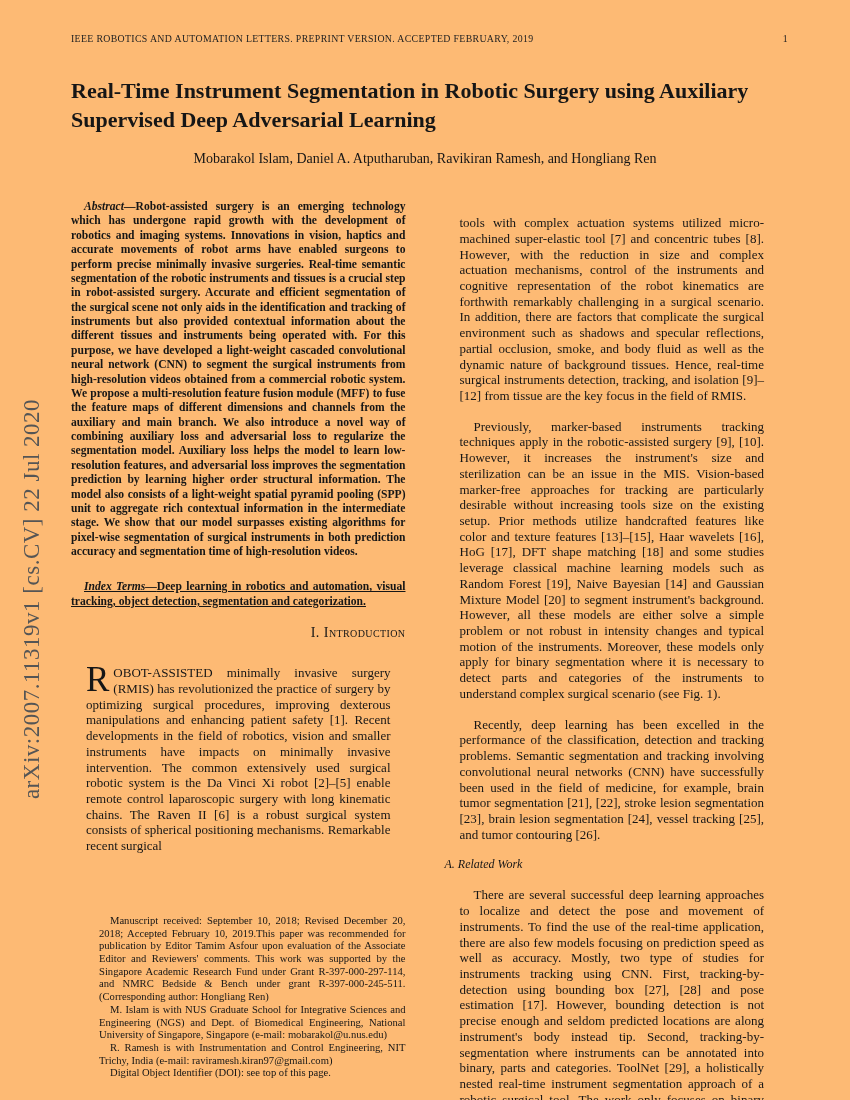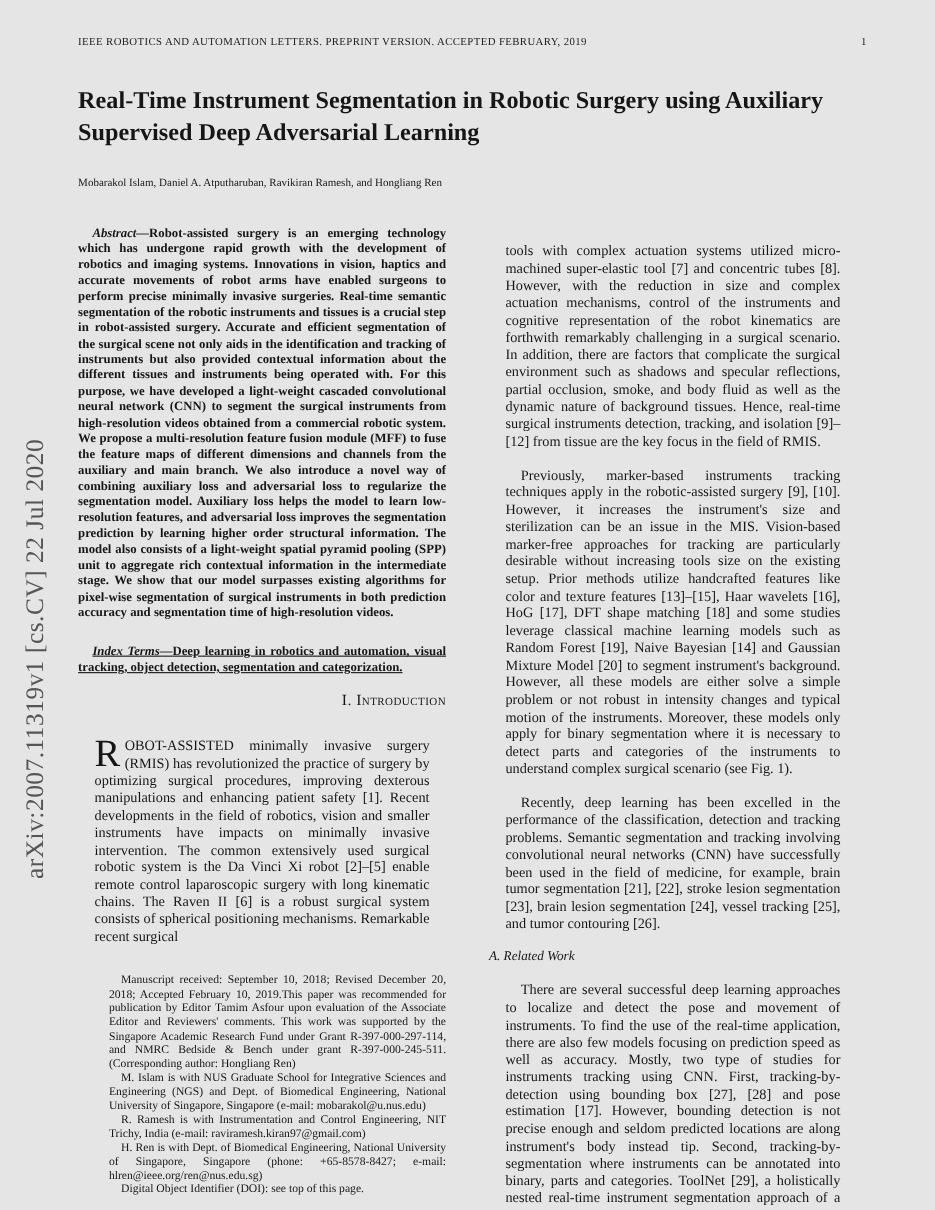--- a/index.html
+++ b/index.html
@@ -6,21 +6,21 @@
   html, body { margin: 0; padding: 0; }
   body {
     width: 850px; height: 1100px;
     background: #ffffff;
     font-family: "Liberation Serif", "DejaVu Serif", serif;
     color: #161616;
   }
   .page {
     position: relative;
     width: 850px; height: 1100px;
-    background: #e5e5e5;
+    background: #fdba74;
     overflow: hidden;
   }
   .running-header {
     position: absolute;
     top: 33px; left: 71px; right: 62px;
     display: flex; justify-content: space-between; align-items: baseline;
     font-size: 9.8px; letter-spacing: 0.35px; color: #222;
   }
   .arxiv-label {
     position: absolute;
@@ -29,21 +29,21 @@
     transform: rotate(-90deg);
     font-size: 23px; color: #555; letter-spacing: 0.5px;
     white-space: nowrap;
   }
   .content { padding: 76px 71px 0 71px; }
   .title {
     margin: 0; text-align: left;
     font-size: 22px; font-weight: bold; line-height: 1.32;
   }
   .authors {
-    text-align: left; font-size: 10px; margin-top: 27px;
+    text-align: center; font-size: 14px; margin-top: 17px;
   }
   .columns {
     display: flex; gap: 39px; margin-top: 33px;
   }
   .col { width: 343.5px; height: 880px; }
   .left-col { display: flex; flex-direction: column; }
 
   .abstract, .index-terms {
     font-size: 11.6px; line-height: 1.24; font-weight: bold;
     text-align: justify; margin: 0; text-indent: 13px;
@@ -105,21 +105,20 @@
         <p class="index-terms"><span class="lead-italic">Index Terms—</span><span>Deep learning in robotics and automation, visual tracking, object detection, segmentation and categorization.</span></p>
 
         <h2 class="section-heading">I. Introduction</h2>
 
         <p class="body-par no-indent"><span class="dropcap">R</span><span>OBOT-ASSISTED minimally invasive surgery (RMIS) has revolutionized the practice of surgery by optimizing surgical procedures, improving dexterous manipulations and enhancing patient safety [1]. Recent developments in the field of robotics, vision and smaller instruments have impacts on minimally invasive intervention. The common extensively used surgical robotic system is the Da Vinci Xi robot [2]–[5] enable remote control laparoscopic surgery with long kinematic chains. The Raven II [6] is a robust surgical system consists of spherical positioning mechanisms. Remarkable recent surgical</span></p>
 
         <div class="footnotes">
           <p>Manuscript received: September 10, 2018; Revised December 20, 2018; Accepted February 10, 2019.This paper was recommended for publication by Editor Tamim Asfour upon evaluation of the Associate Editor and Reviewers' comments. This work was supported by the Singapore Academic Research Fund under Grant R-397-000-297-114, and NMRC Bedside &amp; Bench under grant R-397-000-245-511. (Corresponding author: Hongliang Ren)</p>
           <p>M. Islam is with NUS Graduate School for Integrative Sciences and Engineering (NGS) and Dept. of Biomedical Engineering, National University of Singapore, Singapore (e-mail: mobarakol@u.nus.edu)</p>
           <p>R. Ramesh is with Instrumentation and Control Engineering, NIT Trichy, India (e-mail: raviramesh.kiran97@gmail.com)</p>
-          <p>H. Ren is with Dept. of Biomedical Engineering, National University of Singapore, Singapore (phone: +65-8578-8427; e-mail: hlren@ieee.org/ren@nus.edu.sg)</p>
           <p>Digital Object Identifier (DOI): see top of this page.</p>
         </div>
 
       </div>
 
       <div class="col right-col">
 
         <p class="body-par no-indent">tools with complex actuation systems utilized micro-machined super-elastic tool [7] and concentric tubes [8]. However, with the reduction in size and complex actuation mechanisms, control of the instruments and cognitive representation of the robot kinematics are forthwith remarkably challenging in a surgical scenario. In addition, there are factors that complicate the surgical environment such as shadows and specular reflections, partial occlusion, smoke, and body fluid as well as the dynamic nature of background tissues. Hence, real-time surgical instruments detection, tracking, and isolation [9]–[12] from tissue are the key focus in the field of RMIS.</p>
 
         <p class="body-par">Previously, marker-based instruments tracking techniques apply in the robotic-assisted surgery [9], [10]. However, it increases the instrument's size and sterilization can be an issue in the MIS. Vision-based marker-free approaches for tracking are particularly desirable without increasing tools size on the existing setup. Prior methods utilize handcrafted features like color and texture features [13]–[15], Haar wavelets [16], HoG [17], DFT shape matching [18] and some studies leverage classical machine learning models such as Random Forest [19], Naive Bayesian [14] and Gaussian Mixture Model [20] to segment instrument's background. However, all these models are either solve a simple problem or not robust in intensity changes and typical motion of the instruments. Moreover, these models only apply for binary segmentation where it is necessary to detect parts and categories of the instruments to understand complex surgical scenario (see Fig. 1).</p>

